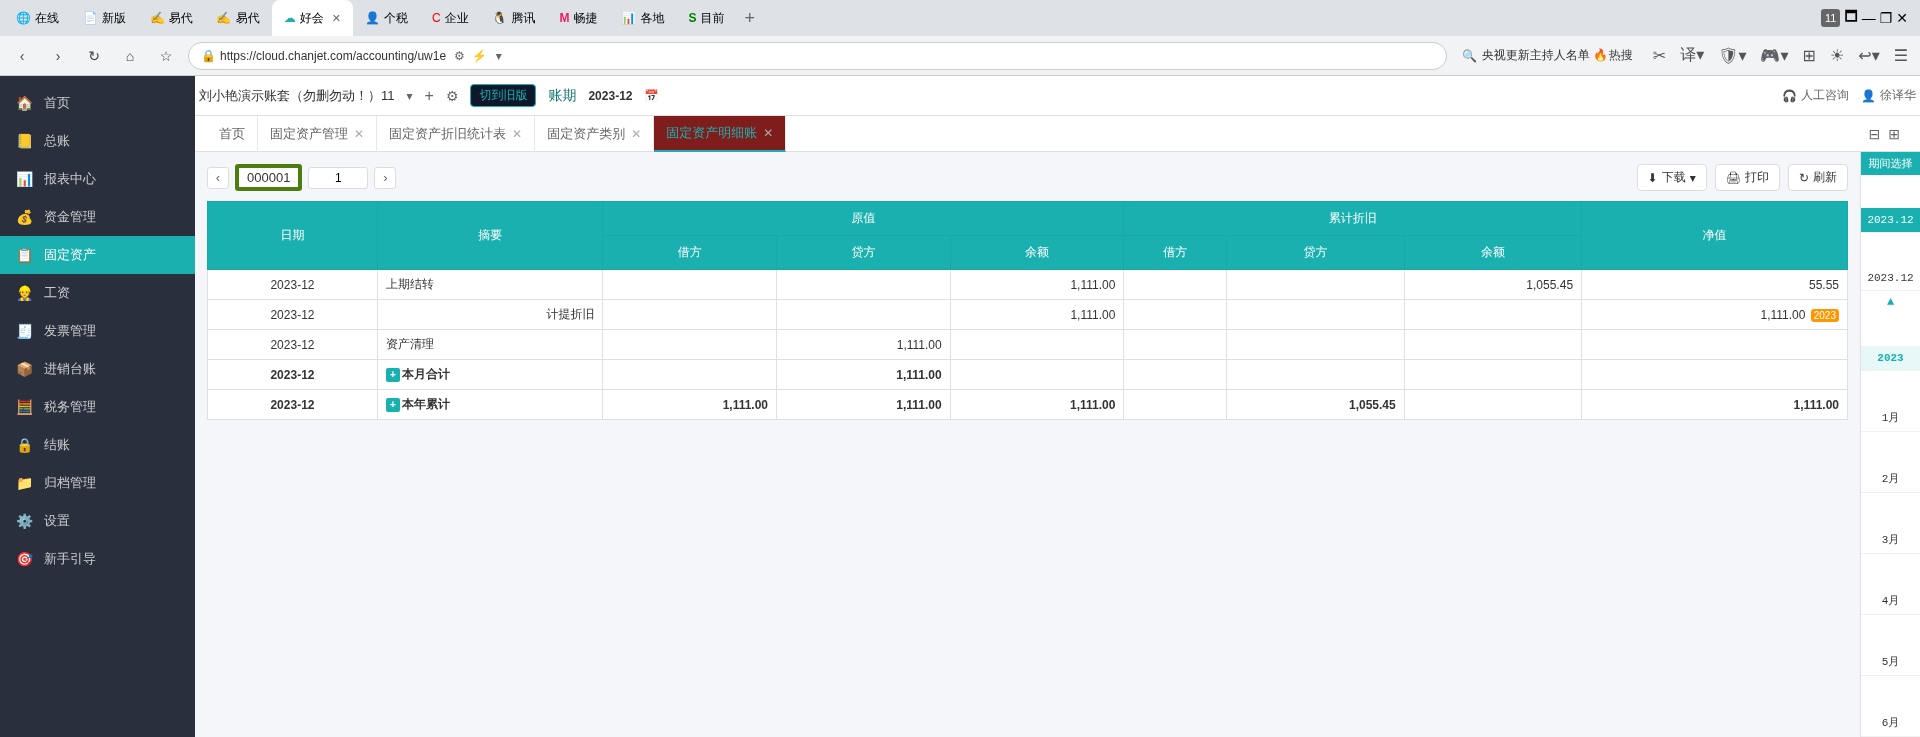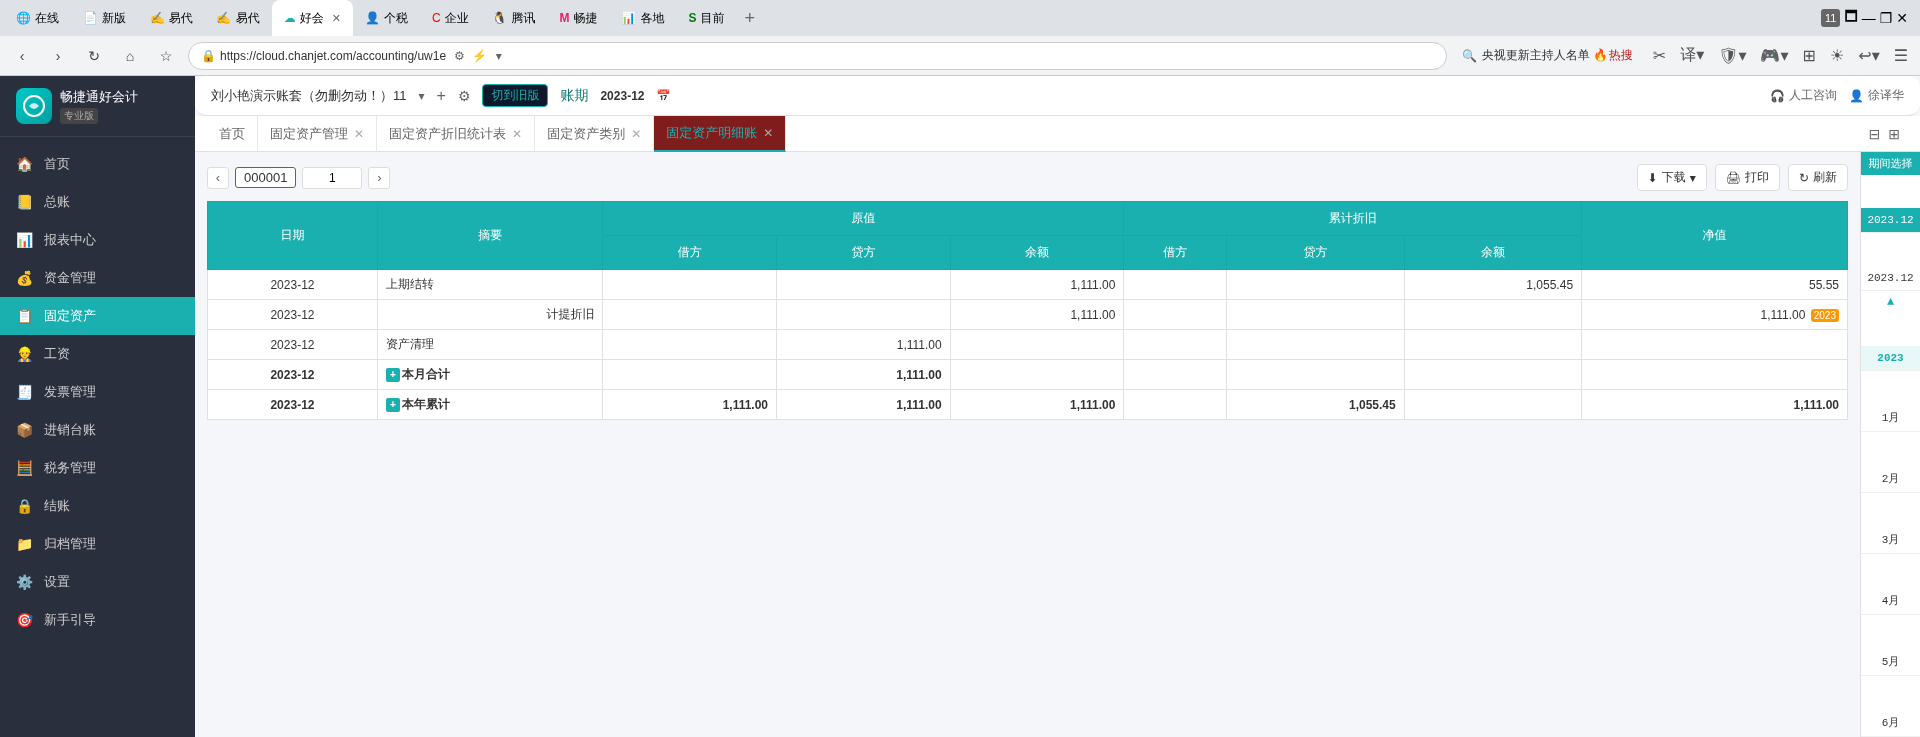--- a/index.html
+++ b/index.html
@@ -30,21 +30,21 @@
     .logo-sub { font-size: 10px; color: #aaa; background: #444; padding: 1px 4px; border-radius: 3px; margin-top: 2px; display: inline-block; }
     .sidebar-nav { flex: 1; padding: 8px 0; overflow-y: auto; }
     .nav-item { display: flex; align-items: center; padding: 10px 16px; gap: 10px; cursor: pointer; color: #ccc; font-size: 13px; }
     .nav-item.active { background: #1ab0b0; color: #fff; }
     .nav-icon { width: 18px; height: 18px; display: flex; align-items: center; justify-content: center; font-size: 14px; }
 
     
     .main-content { flex: 1; display: flex; flex-direction: column; background: #f5f6fa; overflow: hidden; }
 
     
-    .top-bar { height: 40px; background: #fff; display: flex; align-items: center; padding: 0 16px; gap: 12px; border-bottom: 1px solid #e0e0e0; border-radius: 11px; }
+    .top-bar { height: 40px; background: #fff; display: flex; align-items: center; padding: 0 4px; gap: 12px; border-bottom: 1px solid #e0e0e0; }
     .switch-btn { background: #0f172a; border: 1px solid #1ab0b0; color: #1ab0b0; border-radius: 4px; padding: 2px 8px; font-size: 12px; cursor: pointer; }
     .top-right { margin-left: auto; display: flex; align-items: center; gap: 12px; }
     .support-btn { display: flex; align-items: center; gap: 4px; font-size: 12px; color: #666; cursor: pointer; }
     .user-btn { display: flex; align-items: center; gap: 4px; font-size: 12px; color: #666; cursor: pointer; }
 
     
     .page-tabs { height: 36px; background: #fff; display: flex; align-items: center; padding: 0 12px; border-bottom: 1px solid #e0e0e0; gap: 0; }
     .page-tab { display: flex; align-items: center; padding: 0 12px; height: 36px; font-size: 13px; color: #666; cursor: pointer; border-right: 1px solid #e8e8e8; gap: 4px; }
     .page-tab.active { color: #1ab0b0; border-bottom: 2px solid #1ab0b0; background: #7f1d1d; }
     .page-tab .tab-close-btn { color: #aaa; font-size: 12px; margin-left: 2px; }
@@ -150,50 +150,38 @@
     <div class="address-input">
       <span style="color:green;font-size:12px;">🔒</span>
       <span>https://cloud.chanjet.com/accounting/uw1e</span>
       <span style="margin-left:4px;color:#666;">⚙</span>
       <span style="margin-left:4px;color:#f90;">⚡</span>
       <span style="margin-left:4px;color:#666;">▾</span>
     </div>
     <div class="search-bar">
       <span>🔍</span>
       <span style="font-size:12px;color:#333;">央视更新主持人名单</span>
-      <span style="color:#b91c1c;font-size:12px;">🔥热搜</span>
+      <span style="color:#404040;font-size:12px;">🔥热搜</span>
     </div>
     <div class="toolbar-icons">
       <span class="toolbar-icon">✂</span>
       <span class="toolbar-icon">译▾</span>
       <span class="toolbar-icon">🛡▾</span>
       <span class="toolbar-icon">🎮▾</span>
       <span class="toolbar-icon">⊞</span>
       <span class="toolbar-icon">☀</span>
       <span class="toolbar-icon">↩▾</span>
       <span class="toolbar-icon">☰</span>
     </div>
   </div>
 </div>
 
 <div class="app-container">
 
   <div class="sidebar">
-    <div class="sidebar-logo">
-      <div class="logo-icon">
-        <svg width="22" height="22" viewBox="0 0 22 22">
-          <circle cx="11" cy="11" r="10" fill="none" stroke="#fff" stroke-width="2"></circle>
-          <path d="M6 11 Q11 5 16 11 Q11 17 6 11Z" fill="#fff" opacity="0.8"></path>
-        </svg>
-      </div>
-      <div>
-        <div style="font-size:13px;color:#fff;">畅捷通好会计</div>
-        <div class="logo-sub">专业版</div>
-      </div>
-    </div>
     <div class="sidebar-nav">
       <div class="nav-item">
         <span class="nav-icon">🏠</span>
         <span>首页</span>
       </div>
       <div class="nav-item">
         <span class="nav-icon">📒</span>
         <span>总账</span>
       </div>
       <div class="nav-item">
@@ -291,21 +279,21 @@
         <span style="cursor:pointer;color:#666;font-size:14px;">⊞</span>
       </div>
     </div>
 
     <div class="content-area">
       <div class="ledger-area">
 
         <div class="ledger-header">
           <div class="page-nav">
             <div class="page-nav-btn">‹</div>
-            <span style="font-size:13px;color:#333;border:1px solid #4d7c0f;padding:2px 8px;border-radius:3px;background:#fff;">000001</span>
+            <span style="font-size:13px;color:#333;border:4px solid #4d7c0f;padding:2px 8px;border-radius:3px;background:#fff;">000001</span>
             <input class="page-input" value="1" style="font-size: 12px;">
             <div class="page-nav-btn">›</div>
           </div>
           <div class="action-btns">
             <button class="action-btn">
               <span>⬇</span>
               <span>下载</span>
               <span>▾</span>
             </button>
             <button class="action-btn">

